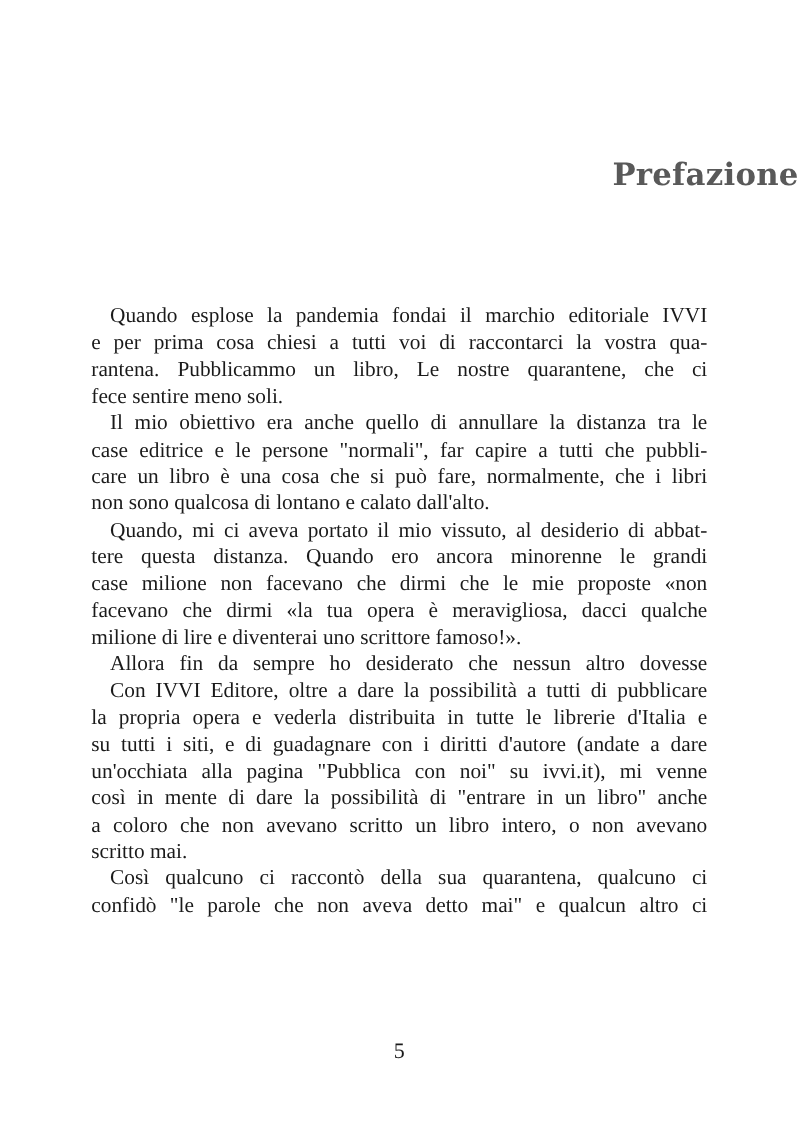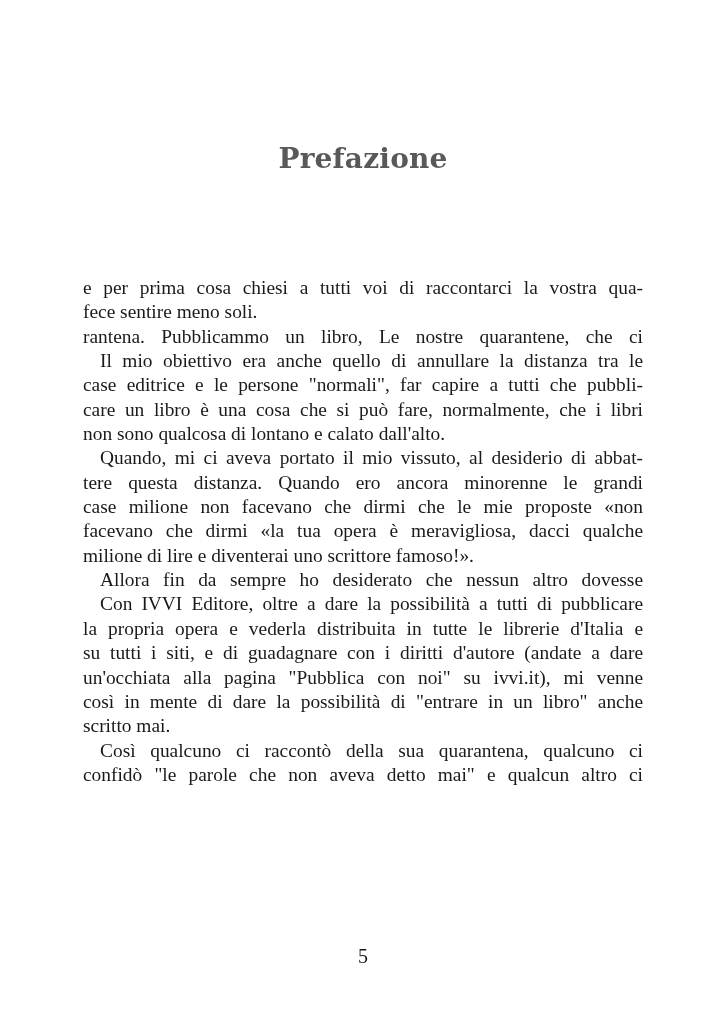--- a/index.html
+++ b/index.html
@@ -17,21 +17,21 @@
     .page {
       position: absolute;
       left: 0; top: 0;
       width: 726px; height: 1030px;
       background: #ffffff;
     }
     .title {
       position: absolute;
       left: 0; right: 0;
       top: 142px;
-      text-align: center;
+      text-align: right;
       font-family: "DejaVu Serif", "Liberation Serif", serif;
       font-weight: bold;
       font-size: 28px;
       color: #595959;
       letter-spacing: 0.2px;
       margin: 0;
     }
     .body-text {
       position: absolute;
       left: 83px;
@@ -67,23 +67,24 @@
     }
   </style>
 </head>
 <body>
 
 <div class="page">
   <h1 class="title">Prefazione</h1>
 
   <div class="body-text" id="body-text">
       <div>
+        <span class="line indent">Quando esplose la pandemia fondai il marchio editoriale IVVI</span>
         <span class="line">e per prima cosa chiesi a tutti voi di raccontarci la vostra qua-</span>
+        <span class="line">rantena. Pubblicammo un libro, Le nostre quarantene, che ci</span>
         <span class="line last">fece sentire meno soli.</span>
-        <span class="line">rantena. Pubblicammo un libro, Le nostre quarantene, che ci</span>
       </div>
       <div>
         <span class="line indent">Il mio obiettivo era anche quello di annullare la distanza tra le</span>
         <span class="line">case editrice e le persone "normali", far capire a tutti che pubbli-</span>
         <span class="line">care un libro è una cosa che si può fare, normalmente, che i libri</span>
         <span class="line last">non sono qualcosa di lontano e calato dall'alto.</span>
       </div>
       <div>
         <span class="line indent">Quando, mi ci aveva portato il mio vissuto, al desiderio di abbat-</span>
         <span class="line">tere questa distanza. Quando ero ancora minorenne le grandi</span>
@@ -93,20 +94,21 @@
       </div>
       <div>
         <span class="line indent">Allora fin da sempre ho desiderato che nessun altro dovesse</span>
       </div>
       <div>
         <span class="line indent">Con IVVI Editore, oltre a dare la possibilità a tutti di pubblicare</span>
         <span class="line">la propria opera e vederla distribuita in tutte le librerie d'Italia e</span>
         <span class="line">su tutti i siti, e di guadagnare con i diritti d'autore (andate a dare</span>
         <span class="line">un'occhiata alla pagina "Pubblica con noi" su ivvi.it), mi venne</span>
         <span class="line">così in mente di dare la possibilità di "entrare in un libro" anche</span>
+        <span class="line">a coloro che non avevano scritto un libro intero, o non avevano</span>
         <span class="line last">scritto mai.</span>
       </div>
       <div>
         <span class="line indent">Così qualcuno ci raccontò della sua quarantena, qualcuno ci</span>
         <span class="line">confidò "le parole che non aveva detto mai" e qualcun altro ci</span>
       </div>
     </div>
 
   <div class="page-number">5</div>
 </div>

